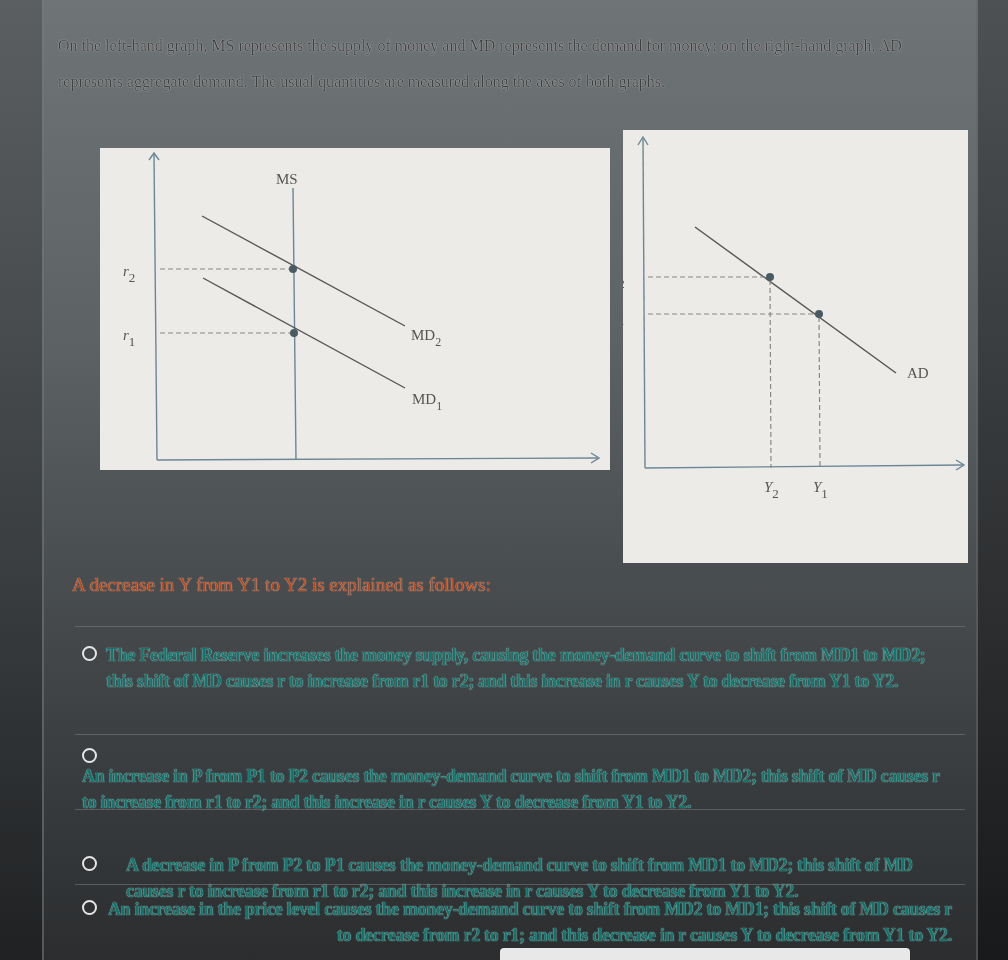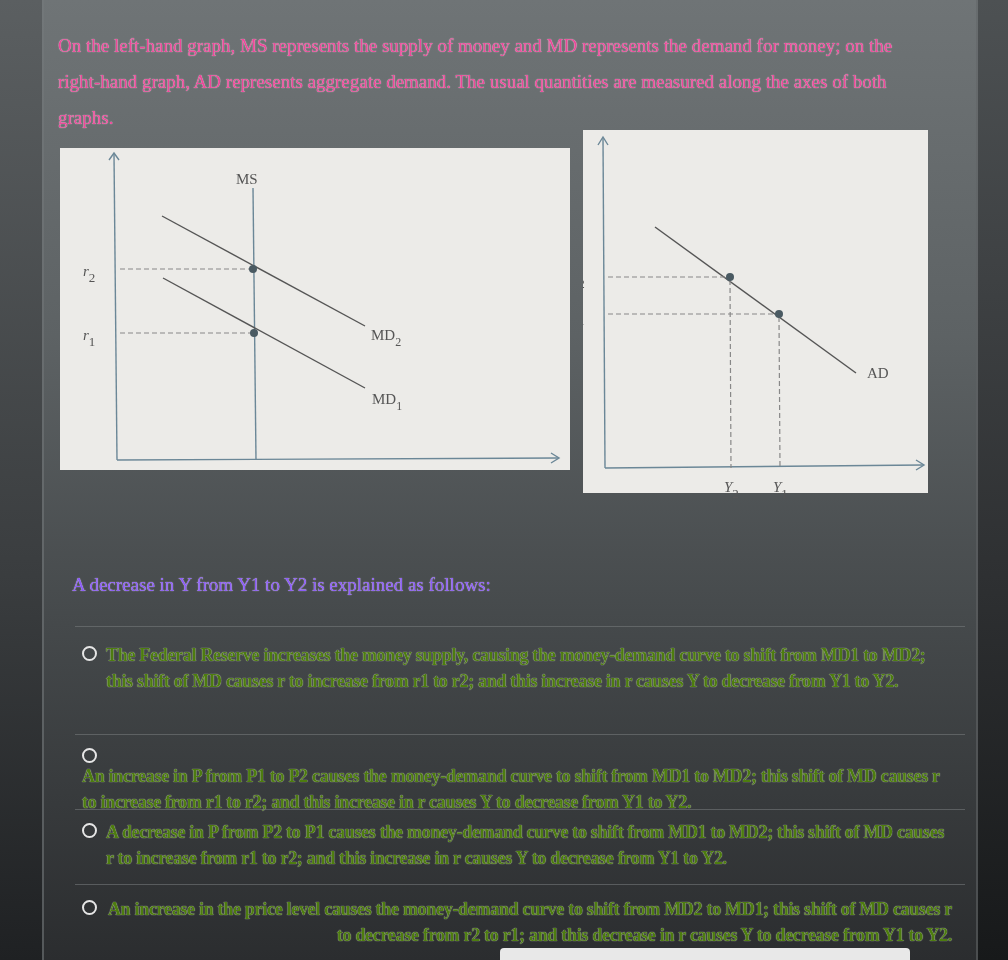--- a/index.html
+++ b/index.html
@@ -11,39 +11,39 @@
   }
   .bezel-left { position:absolute; left:0; top:0; width:44px; height:960px;
     background: linear-gradient(180deg,#5b5f61,#3a3d3f 60%,#1f2123); }
   .bezel-left::after { content:""; position:absolute; right:0; top:0; width:2px; height:100%; background:#8a8f91; opacity:.5; }
   .bezel-right { position:absolute; left:976px; top:0; width:32px; height:960px;
     background: linear-gradient(180deg,#4d5153,#2e3032 60%,#17191a); }
   .bezel-right::before { content:""; position:absolute; left:0; top:0; width:2px; height:100%; background:#8a8f91; opacity:.45; }
 
   .intro {
     position:absolute; left:58px; top:28px; width:880px;
-    color:#ec4899; font-size:19px; line-height:36px;
+    color:#404040; font-size:16px; line-height:36px;
     text-shadow: 0 0 1px #fff;
   }
-  .graph-panel { position:absolute; background:#ecebe8; }
+  .graph-panel { position:absolute; background:#ecebe8;margin-left:40px; }
   #left-graph { left:60px; top:148px; width:510px; height:322px; }
-  #right-graph { left:583px; top:130px; width:345px; height:363px;text-align:center; }
+  #right-graph { left:583px; top:130px; width:345px; height:433px;text-align:center; }
   .graph-panel svg { position:absolute; left:0; top:0; }
 
   .axis-label { font-family:"Liberation Serif","DejaVu Serif",serif; font-size:15px; fill:#555; }
   .axis-label-italic { font-style:italic; }
 
   .question {
-    position:absolute; left:72px; top:574px; color:#8b5cf6;
+    position:absolute; left:72px; top:574px; color:#c2410c;
     font-size:19px; text-shadow:0 0 1px #fff;
   }
   .divider { position:absolute; left:75px; width:890px; height:1px; background:#7a7e80; opacity:.55; }
 
   .option {
-    position:absolute; left:82px; width:870px; color:#4d7c0f;
+    position:absolute; left:82px; width:870px; color:#0f766e;
     font-size:18px; line-height:26px; font-weight:bold; letter-spacing:-0.3px;
     display:flex; align-items:flex-start; cursor:pointer;
     text-shadow:0 0 1px #fff;
   }
   .radio {
     flex:0 0 auto; width:15px; height:15px; border:2px solid #e6e6e6; border-radius:50%;
     margin:4px 9px 0 0; box-sizing:border-box;
   }
   .bottom-button {
     position:absolute; left:500px; top:948px; width:410px; height:14px;
@@ -121,21 +121,21 @@
 
 <div class="divider" style="top:734px;"></div>
 
 <div class="option" style="top:744px;flex-direction:column;">
   <span class="radio"></span>
   <span class="option-text">An increase in P from P1 to P2 causes the money-demand curve to shift from MD1 to MD2; this shift of MD causes r to increase from r1 to r2; and this increase in r causes Y to decrease from Y1 to Y2.</span>
 </div>
 
 <div class="divider" style="top:809px;"></div>
 
-<div class="option" style="top:819px;">
+<div class="option" style="top:852px;gap:20px;">
   <span class="radio"></span>
   <span class="option-text">A decrease in P from P2 to P1 causes the money-demand curve to shift from MD1 to MD2; this shift of MD causes r to increase from r1 to r2; and this increase in r causes Y to decrease from Y1 to Y2.</span>
 </div>
 
 <div class="divider" style="top:884px;"></div>
 
 <div class="option" style="top:896px;text-align:right;">
   <span class="radio"></span>
   <span class="option-text">An increase in the price level causes the money-demand curve to shift from MD2 to MD1; this shift of MD causes r to decrease from r2 to r1; and this decrease in r causes Y to decrease from Y1 to Y2.</span>
 </div>

